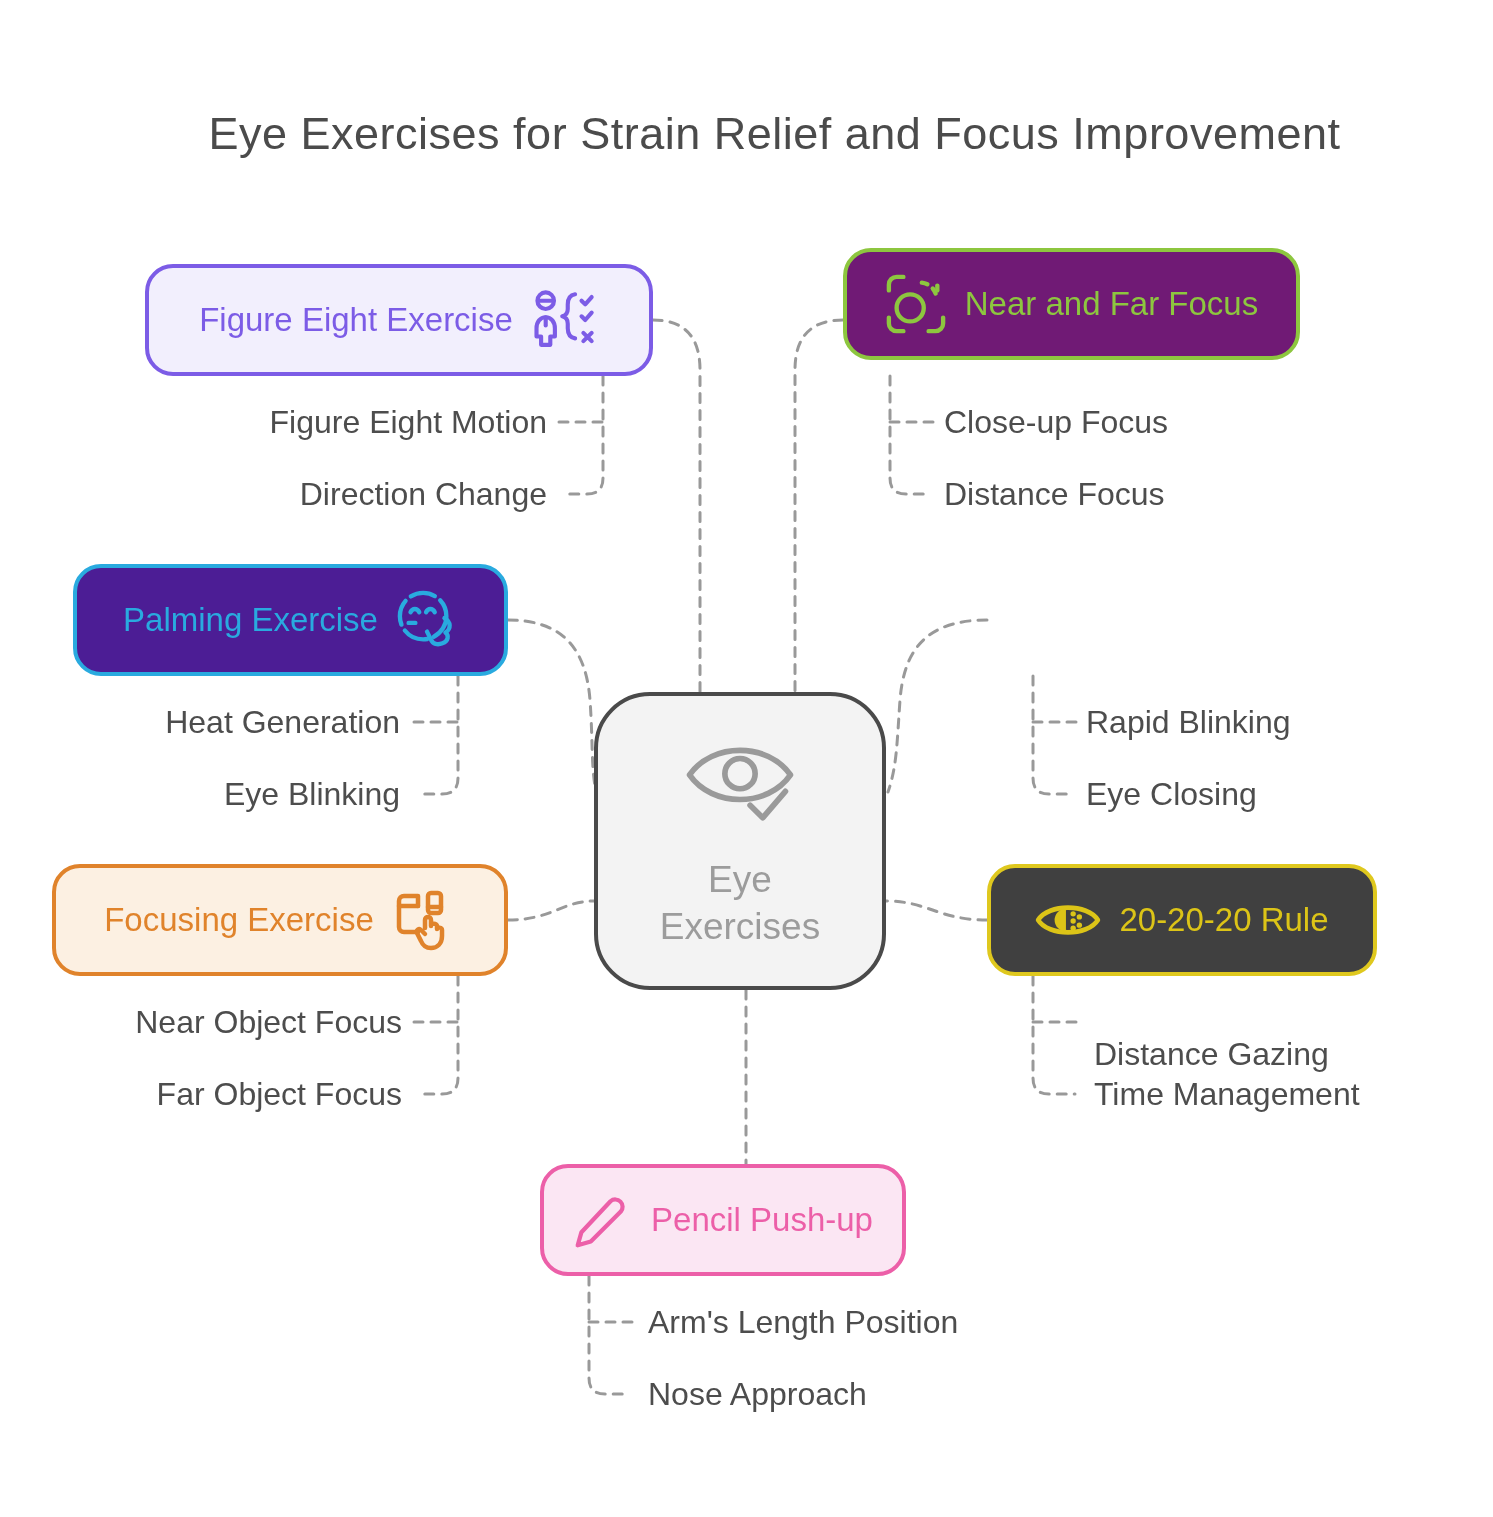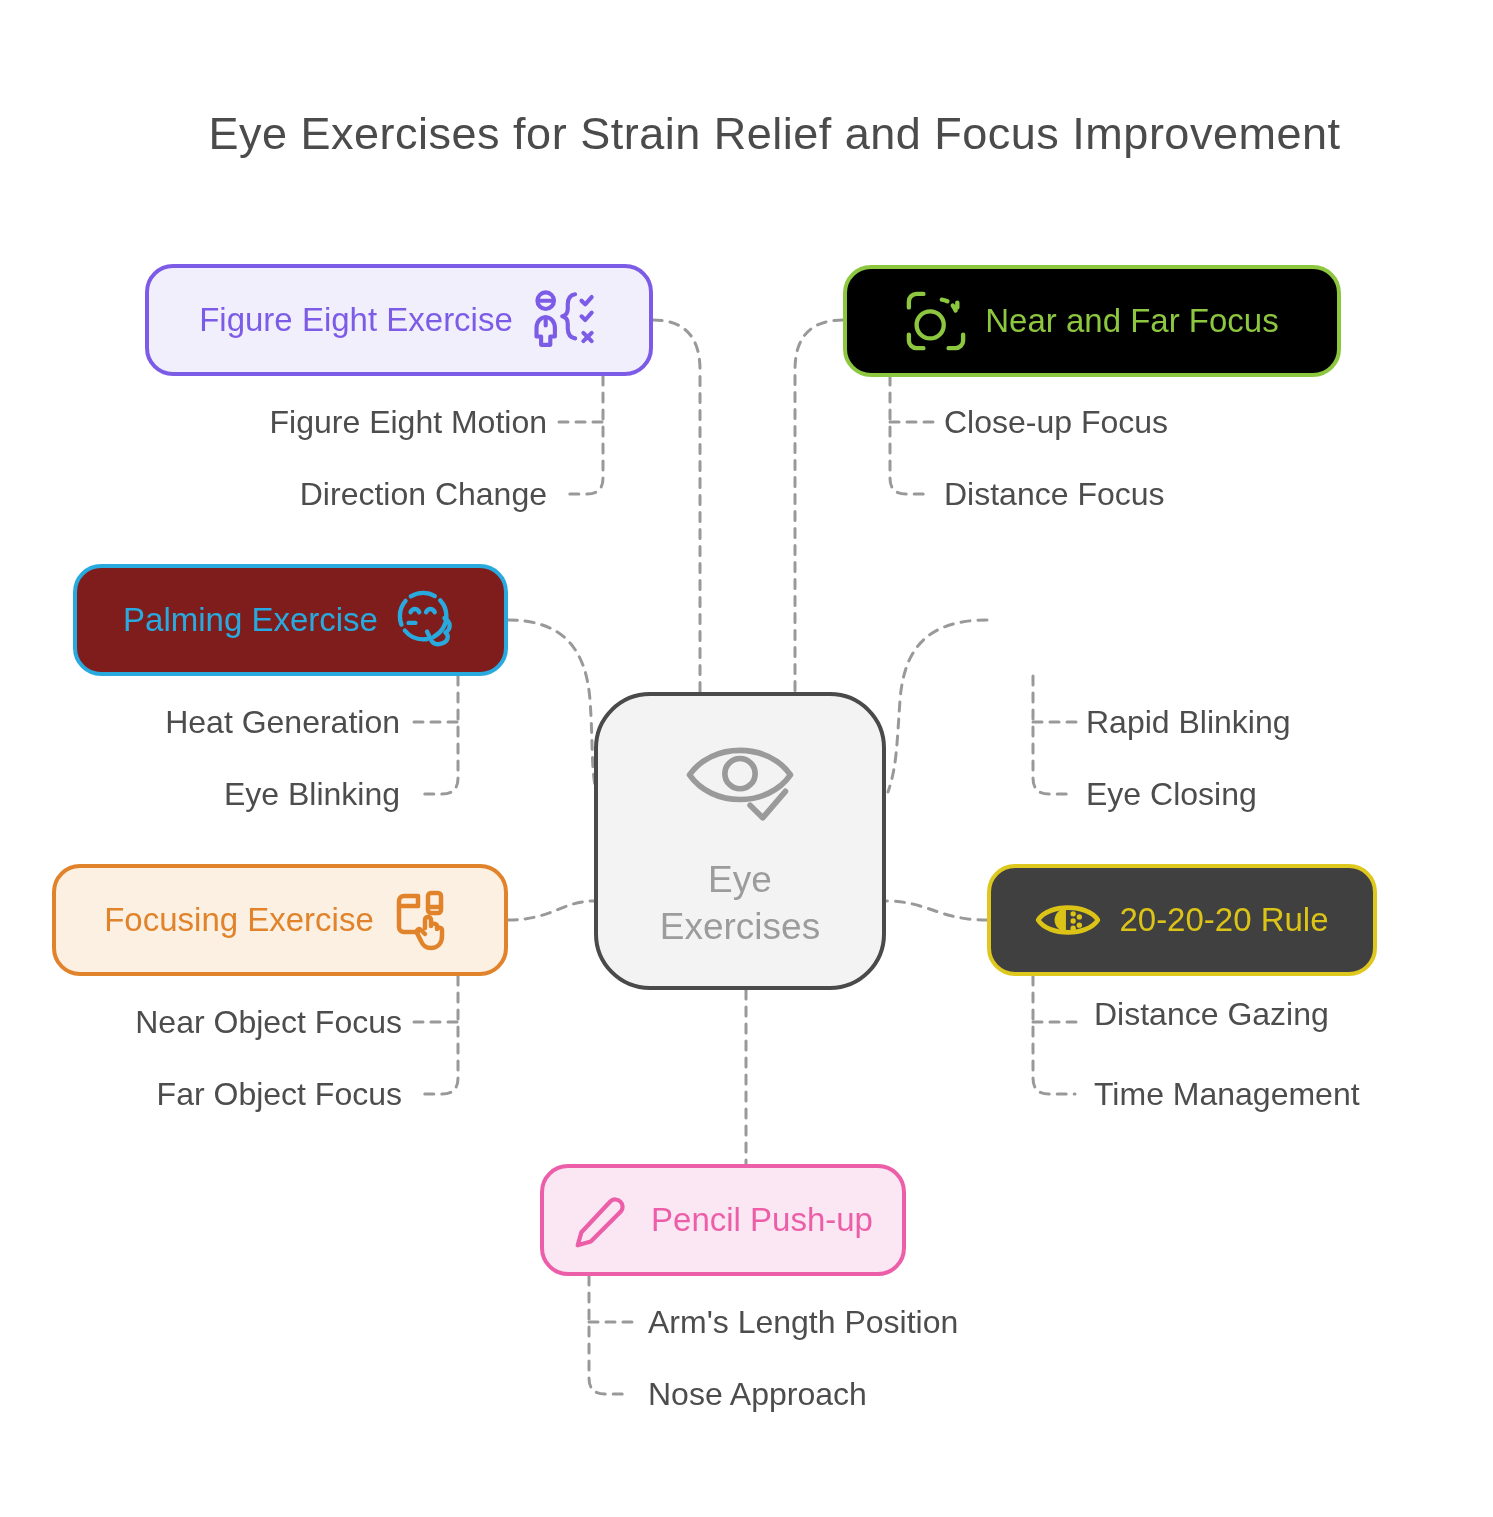--- a/index.html
+++ b/index.html
@@ -13,22 +13,22 @@
   }
   .connectors{position:absolute;left:0;top:0;}
   .connectors path{fill:none;stroke:#999999;stroke-width:3;stroke-linecap:round;stroke-dasharray:9 8;}
   .branch-box{
     position:absolute;box-sizing:border-box;border:4.5px solid;border-radius:28px;
     display:flex;align-items:center;justify-content:center;gap:18px;
     font-size:33px;font-weight:400;white-space:nowrap;background:#fff;
   }
   .branch-box .bicon{display:flex;align-items:center;}
   .b1{left:145px;top:264px;width:508px;height:112px;border-color:#7c5ce6;background:#f2effd;color:#7c5ce6;}
-  .b2{left:843px;top:265px;width:498px;height:112px;border-color:#8dc63f;background:#000000;color:#8dc63f;}
-  .b3{left:73px;top:564px;width:435px;height:112px;border-color:#29aadf;background:#7f1d1d;color:#29aadf;}
+  .b2{left:843px;top:248px;width:457px;height:112px;border-color:#8dc63f;background:#701a75;color:#8dc63f;}
+  .b3{left:73px;top:564px;width:435px;height:112px;border-color:#29aadf;background:#4c1d95;color:#29aadf;}
   .b4{left:987px;top:564px;width:431px;height:112px;border-color:#b44fd8;background:#f9edfb;color:#b44fd8;}
   .b5{left:52px;top:864px;width:456px;height:112px;border-color:#e0832b;background:#fcf0e2;color:#e0832b;}
   .b6{left:987px;top:864px;width:390px;height:112px;border-color:#dfc81e;background:#404040;color:#dcc417;}
   .b7{left:540px;top:1164px;width:366px;height:112px;border-color:#ec5fa8;background:#fbe6f3;color:#ec5fa8;}
   .center-node{
     position:absolute;left:594px;top:692px;width:292px;height:298px;box-sizing:border-box;
     border:4.5px solid #4a4a4a;border-radius:56px;background:#f3f3f3;
     display:flex;flex-direction:column;align-items:center;justify-content:center;
   }
   .center-node .clabel{
@@ -182,19 +182,19 @@
 
   <div class="sub-label" style="right:1093px;top:700px;">Heat Generation</div>
   <div class="sub-label" style="right:1093px;top:772px;">Eye Blinking</div>
 
   <div class="sub-label" style="left:1086px;top:700px;">Rapid Blinking</div>
   <div class="sub-label" style="left:1086px;top:772px;">Eye Closing</div>
 
   <div class="sub-label" style="right:1091px;top:1000px;">Near Object Focus</div>
   <div class="sub-label" style="right:1091px;top:1072px;">Far Object Focus</div>
 
-  <div class="sub-label" style="left:1094px;top:992px;">Distance Gazing</div>
+  <div class="sub-label" style="left:1094px;top:1032px;">Distance Gazing</div>
   <div class="sub-label" style="left:1094px;top:1072px;">Time Management</div>
 
   <div class="sub-label" style="left:648px;top:1300px;">Arm's Length Position</div>
   <div class="sub-label" style="left:648px;top:1372px;">Nose Approach</div>
 
 </div>
 
 </body></html>

